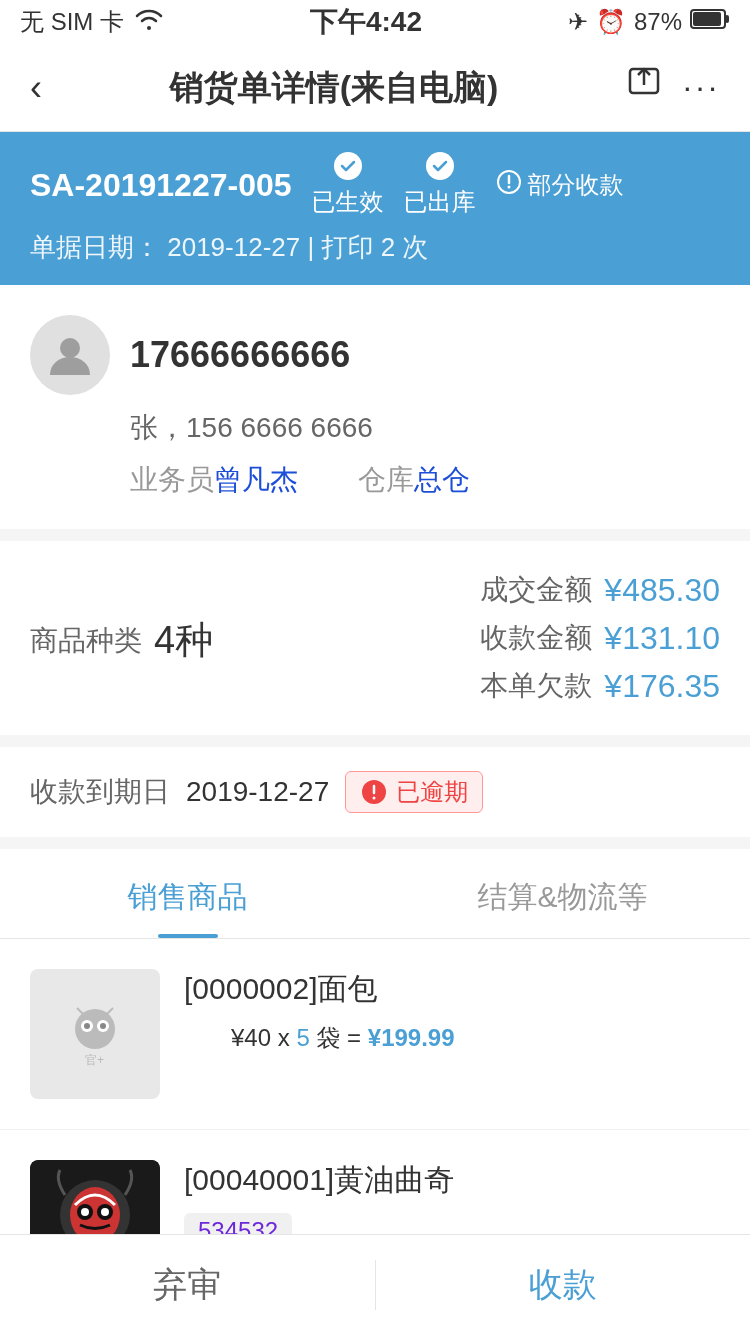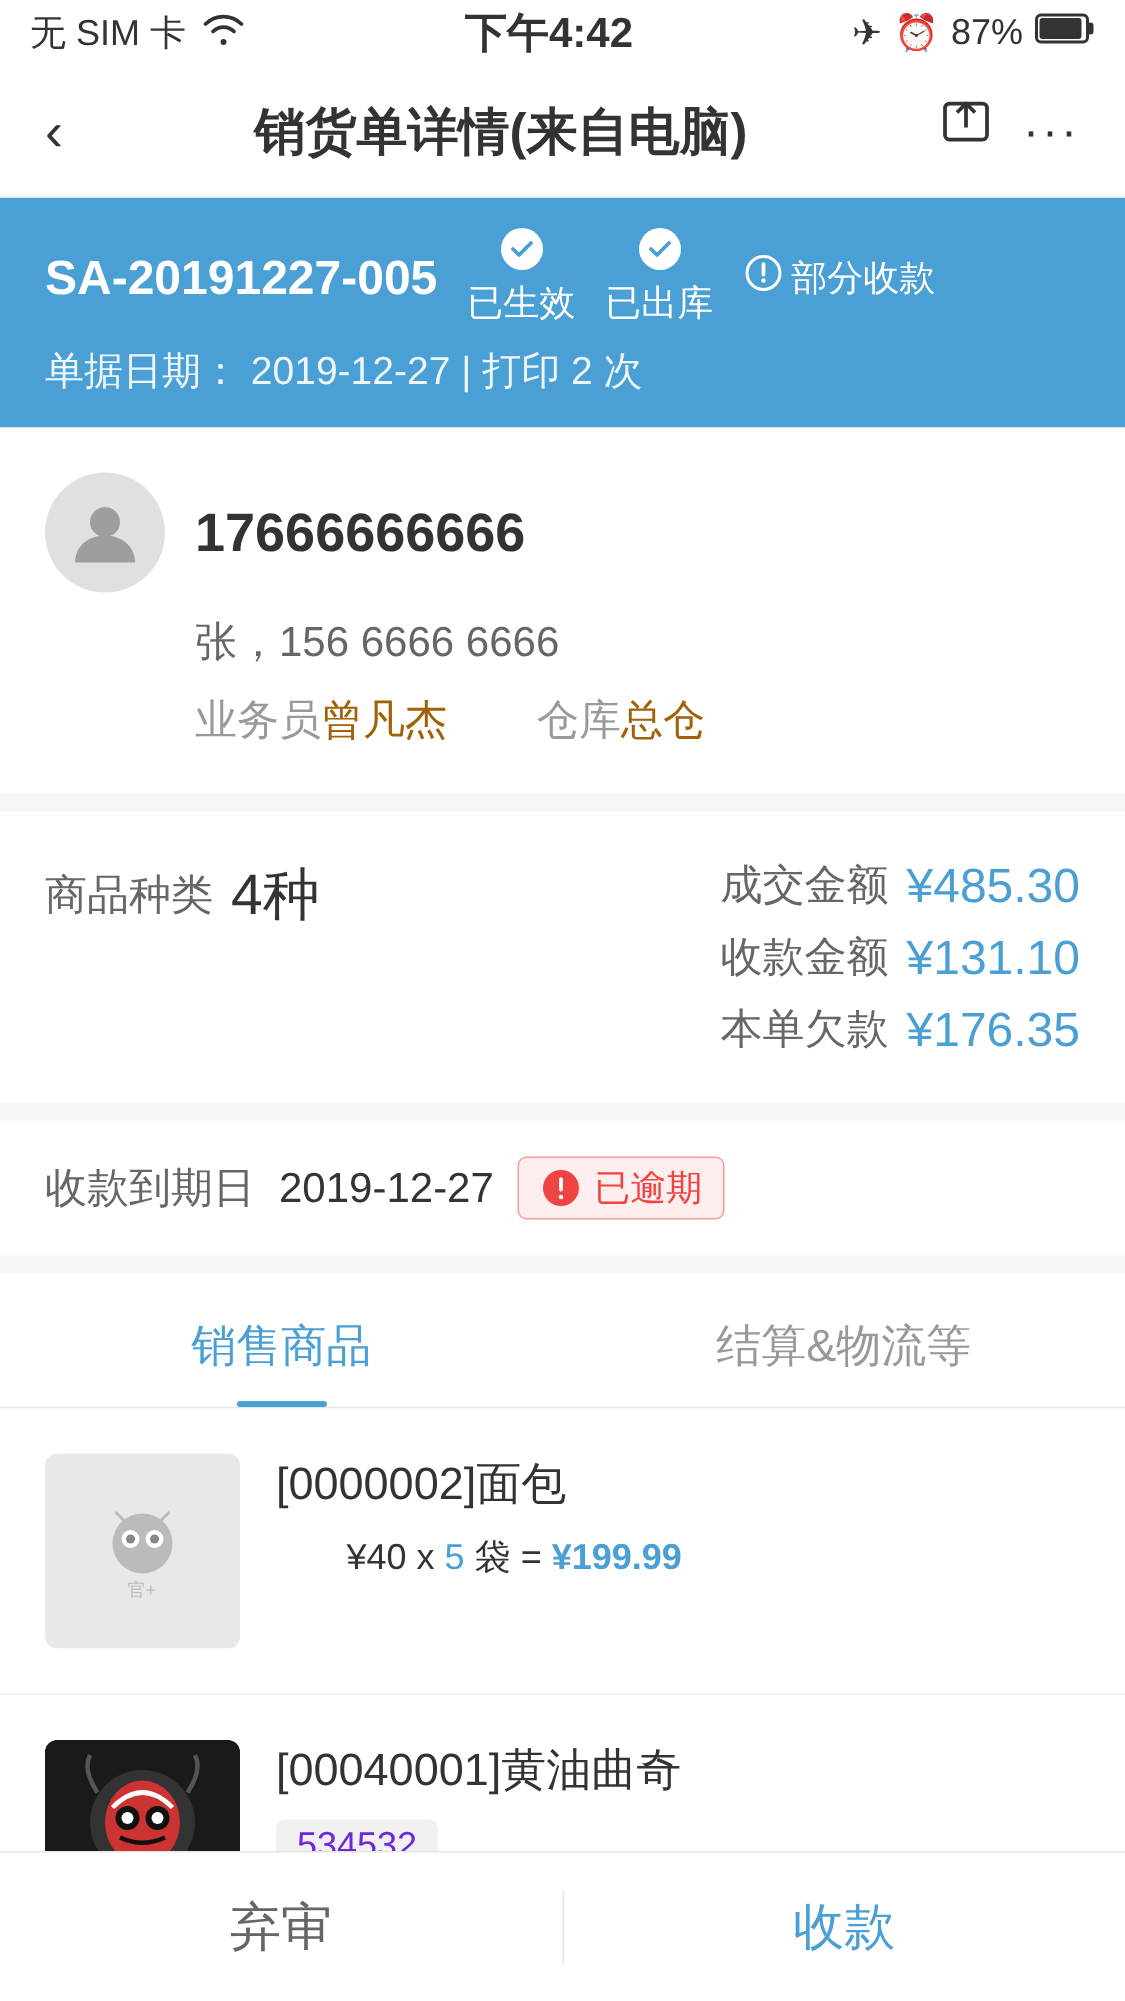--- a/index.html
+++ b/index.html
@@ -132,35 +132,36 @@
       align-items: center;
       padding-left: 100px;
       gap: 60px;
     }
     .meta-item {
       display: flex;
       align-items: flex-end;
       font-size: 28px;
     }
     .meta-label { color: #999; }
-    .meta-value { color: #a16207; }
+    .meta-value { color: #1d4ed8; }
 
     
     .stats-section {
       background: #fff;
       padding: 30px;
       margin-bottom: 12px;
       display: flex;
       align-items: flex-start;
       justify-content: space-between;
     }
     .stats-left {
       display: flex;
       flex-direction: column;
       gap: 8px;
+      margin-top: 44px;
     }
     .stats-right {
       display: flex;
       flex-direction: column;
       align-items: flex-end;
       gap: 10px;
     }
     .stat-row {
       display: flex;
       align-items: center;

